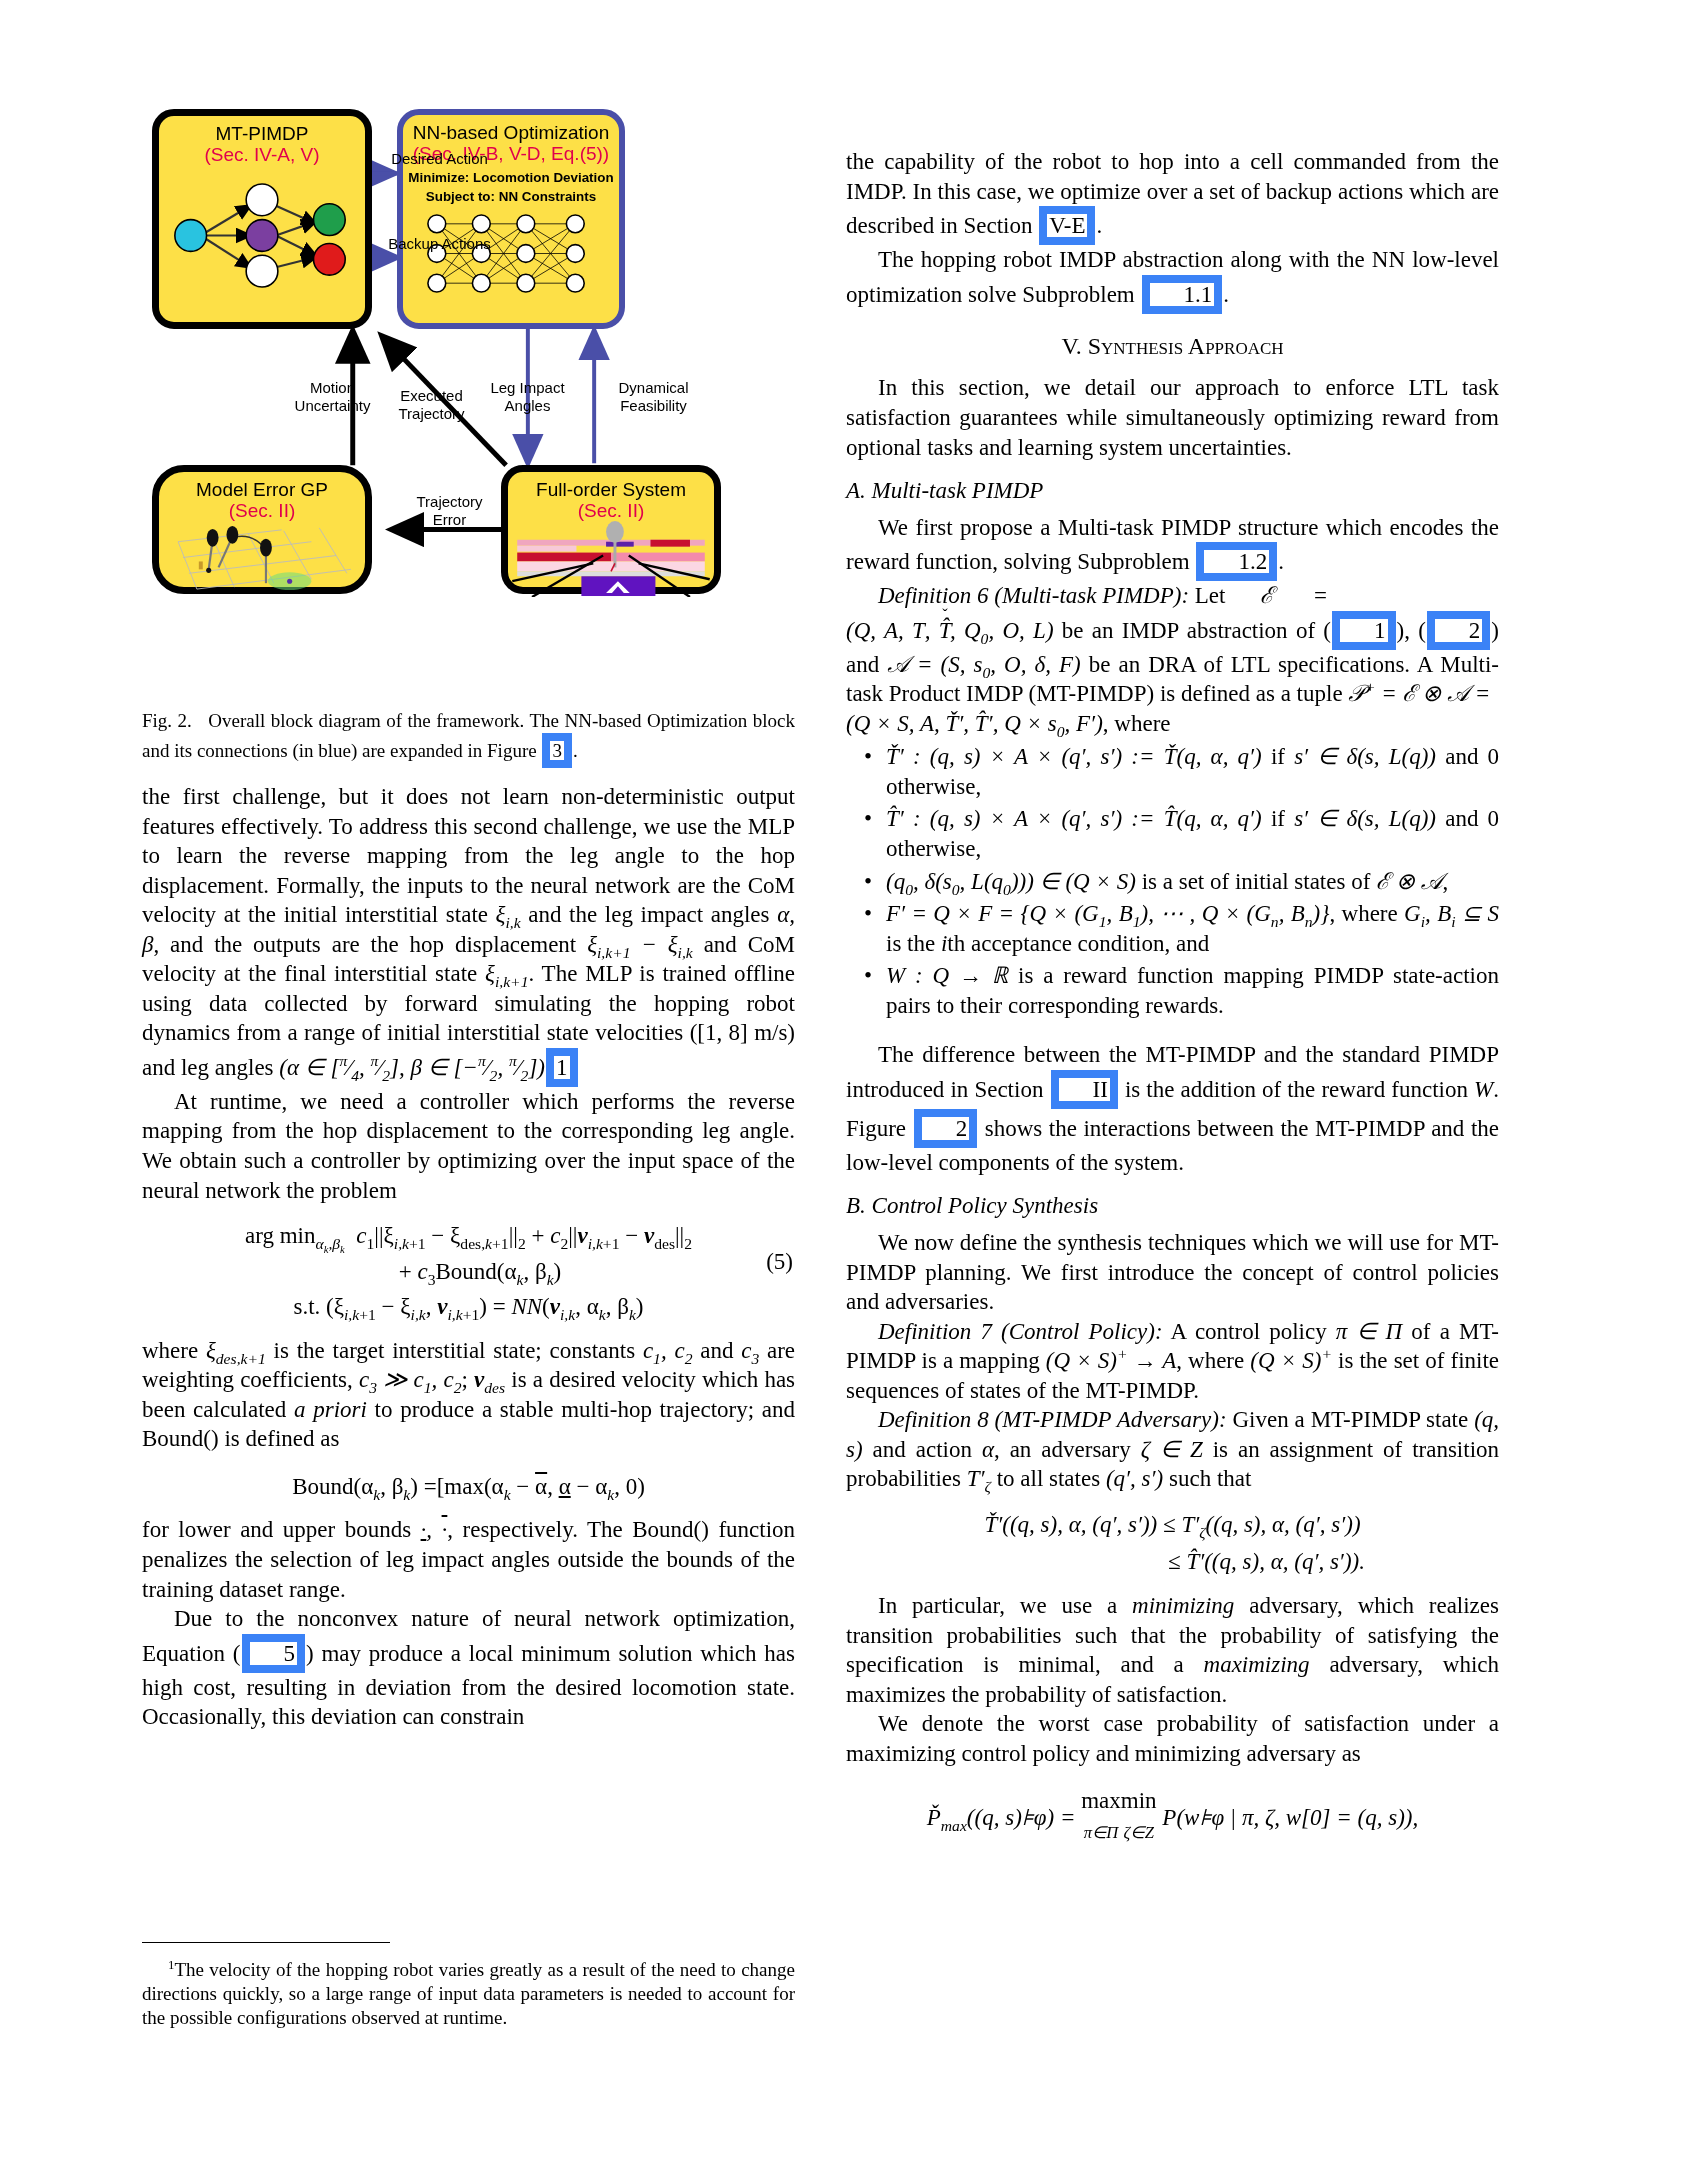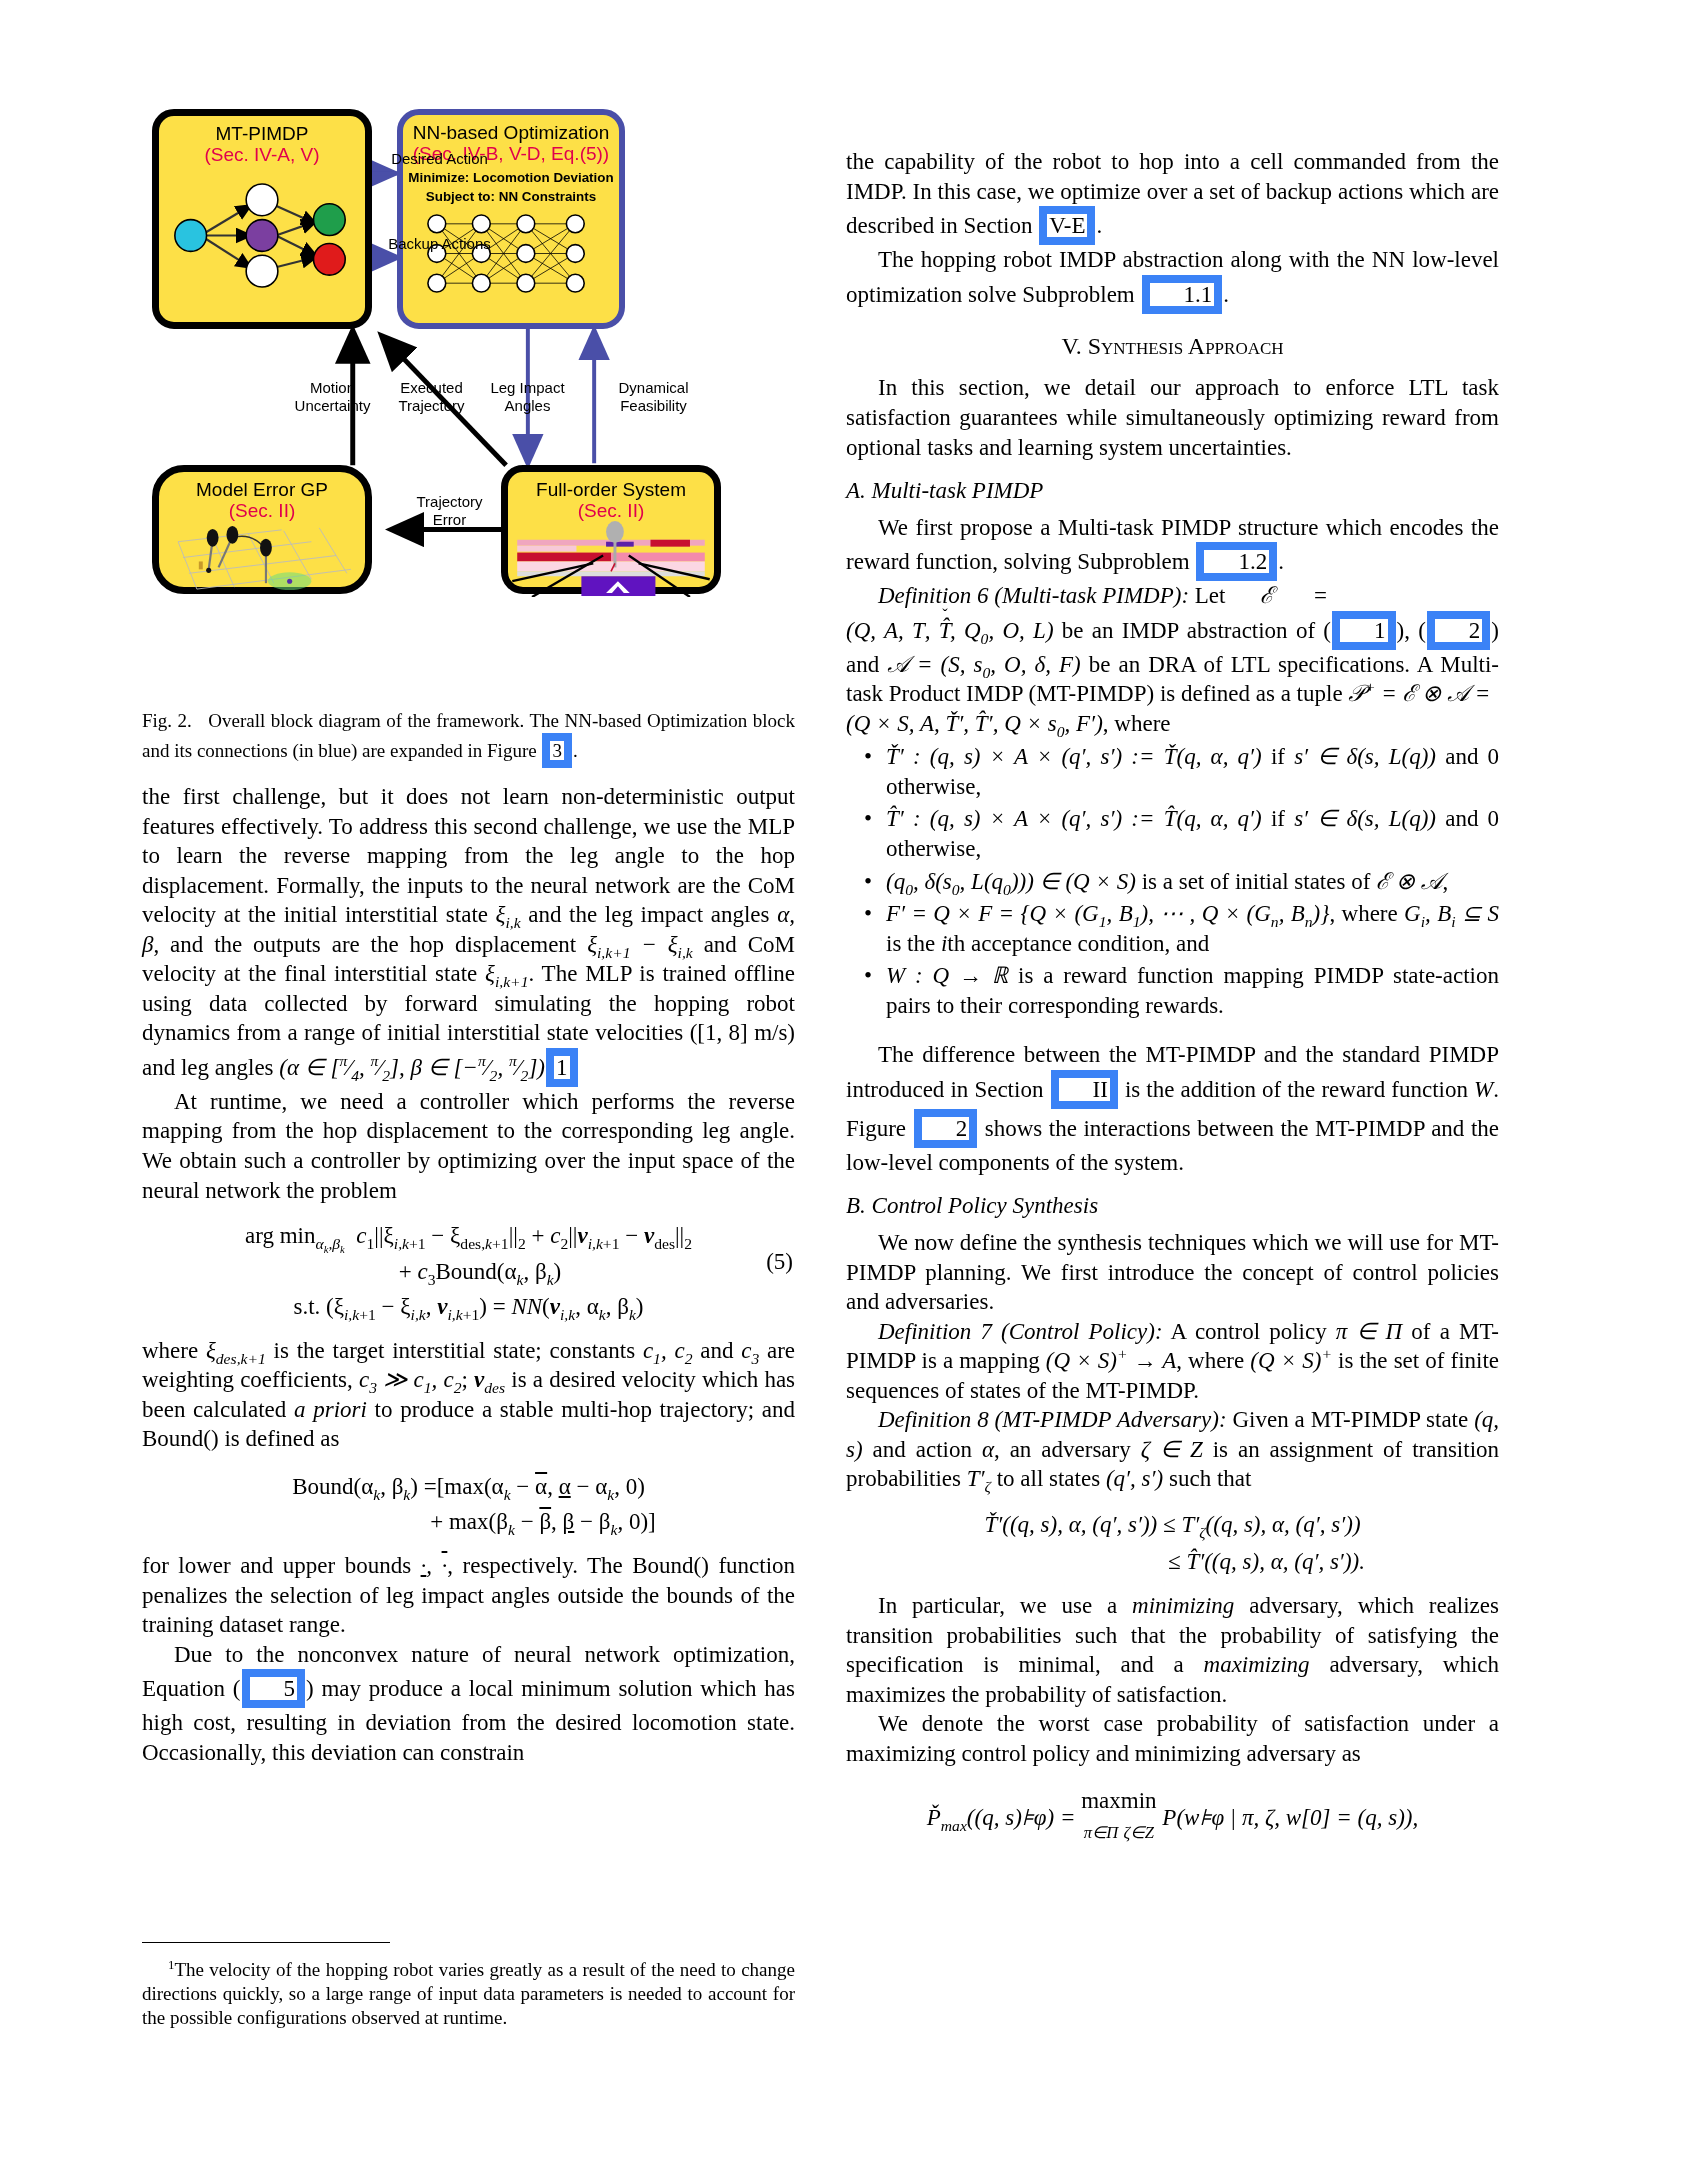--- a/index.html
+++ b/index.html
@@ -323,21 +323,21 @@
       </svg>
     </div>
 
     <div class="arrow-label" style="left:238px; top:51px; width:119px;text-align:center;">Desired Action</div>
     <div class="arrow-label" style="left:238px; top:136px; width:119px;">Backup Actions</div>
 
     <div class="arrow-label" style="left:139px; top:280px; width:103px;">
       <span>Motion</span><br>
       <span>Uncertainty</span>
     </div>
-    <div class="arrow-label" style="left:238px; top:280px; width:103px;">
+    <div class="arrow-label" style="left:238px; top:288px; width:103px;">
       <span>Executed</span><br>
       <span>Trajectory</span>
     </div>
     <div class="arrow-label" style="left:334px; top:280px; width:103px;">
       <span>Leg Impact</span><br>
       <span>Angles</span>
     </div>
     <div class="arrow-label" style="left:457px; top:280px; width:109px;">
       <span>Dynamical</span><br>
       <span>Feasibility</span>
@@ -398,23 +398,20 @@
       <span>is a desired velocity which has been calculated</span>
       <span class="it">a priori</span>
       <span>to produce a stable multi-hop trajectory; and</span>
       <span class="mathup">Bound()</span>
       <span>is defined as</span>
     </p>
 
     <div class="eq" style="margin:18px 0 14px 0">
       <span class="eq-line">
         <span class="mathup">Bound</span>(α<sub><i>k</i></sub>, β<sub><i>k</i></sub>) =[<span class="mathup">max</span>(α<sub><i>k</i></sub> − <span style="text-decoration:overline">α</span>, <span style="text-decoration:underline">α</span> − α<sub><i>k</i></sub>, 0)
-      </span>
-      <span class="eq-line" style="margin-top:6px; padding-left:149px">
-        + <span class="mathup">max</span>(β<sub><i>k</i></sub> − <span style="text-decoration:overline">β</span>, <span style="text-decoration:underline">β</span> − β<sub><i>k</i></sub>, 0)]
       </span>
     </div>
 
     <p class="noind">
       <span>for lower and upper bounds</span>
       <span class="math"><span style="text-decoration:underline">·</span>, <span style="text-decoration:overline">·</span></span><span>, respectively. The</span>
       <span class="mathup">Bound()</span>
       <span>function penalizes the selection of leg impact angles outside the bounds of the training dataset range.</span>
     </p>
 

